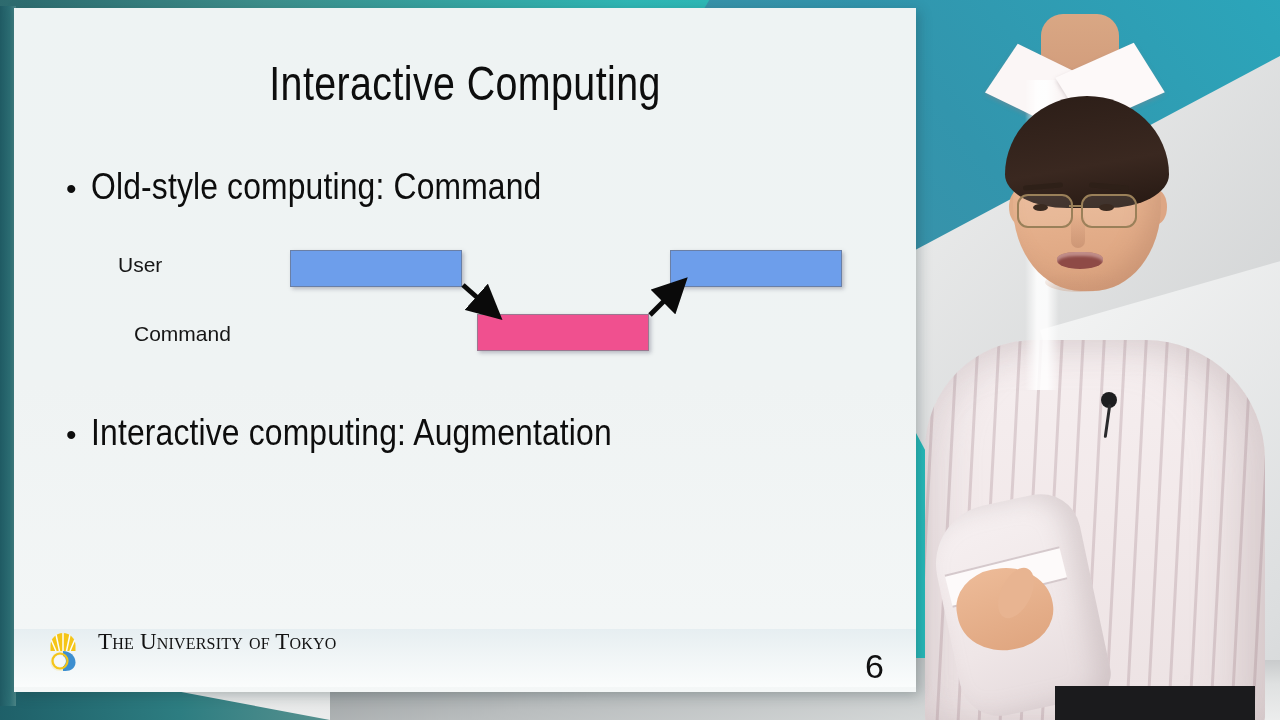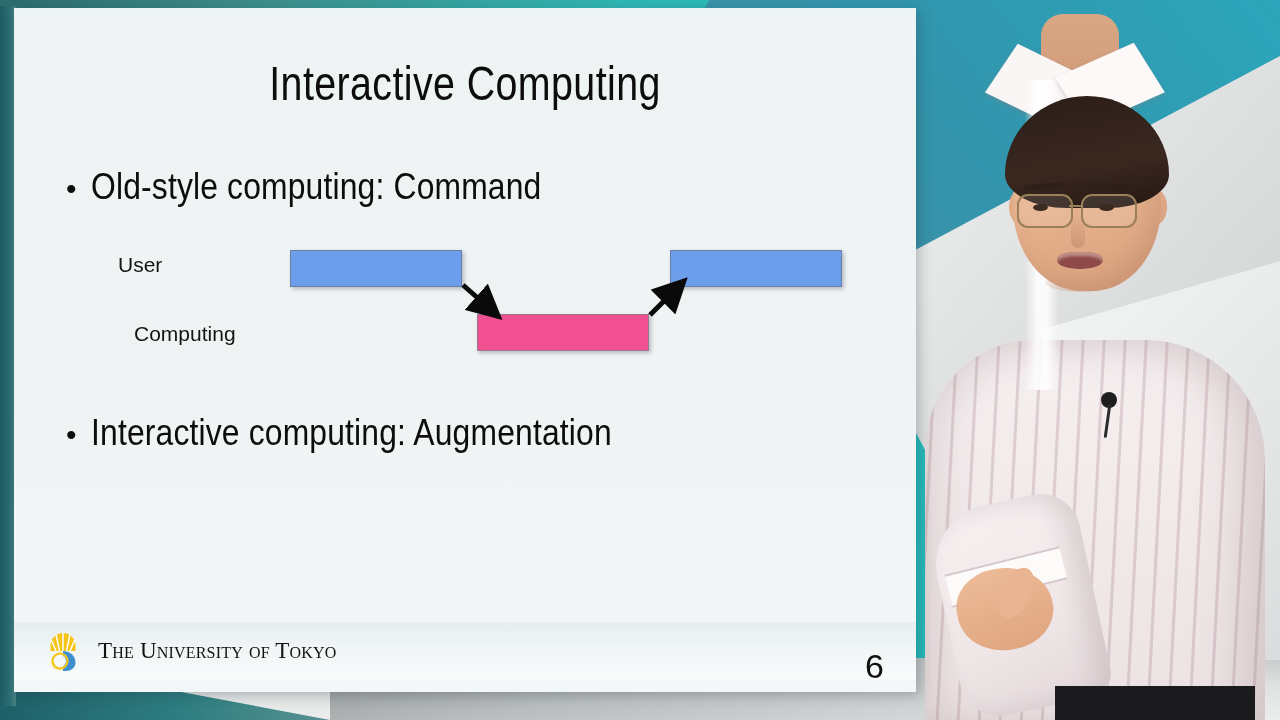--- a/index.html
+++ b/index.html
@@ -337,25 +337,24 @@
   .footer-rule {
     position: absolute;
     left: 0; right: 0;
     bottom: 58px;
     height: 1px;
     background: #b9bec0;
   }
   .footer {
     position: absolute;
     left: 0; right: 0;
-    bottom: 12px;
+    bottom: 5px;
     height: 58px;
     background: linear-gradient(180deg, #e6eef1 0%, #f0f5f6 45%, #fafcfc 100%);
     display: flex;
-    align-items: center;
   }
   .logo-wrap {
     position: relative;
     width: 46px; height: 44px;
     margin-left: 26px;
     flex: none;
   }
   .footer-univ {
     margin-left: 12px;
     font-family: "Liberation Serif", serif;
@@ -424,21 +423,21 @@
 
     <div class="slide-title">Interactive Computing</div>
 
     <div class="bullet" id="bullet-1">
       <span class="dot">•</span>
       <span class="btext">Old-style computing: Command</span>
     </div>
 
     <div class="diagram">
       <div class="diag-label" id="label-user">User</div>
-      <div class="diag-label" id="label-computer">Computing</div>
+      <div class="diag-label" id="label-computer">Command</div>
 
       <div class="bar bar-blue" id="bar-user-1"></div>
       <div class="bar bar-pink" id="bar-computer"></div>
       <div class="bar bar-blue" id="bar-user-2"></div>
 
       <svg class="arrow-svg" viewBox="0 0 902 684">
         <defs>
           <marker id="ah" markerWidth="7" markerHeight="7" refX="3.4" refY="3.5" orient="auto" markerUnits="strokeWidth">
             <path d="M0,0 L7,3.5 L0,7 Z" fill="#0a0a0a"></path>
           </marker>

